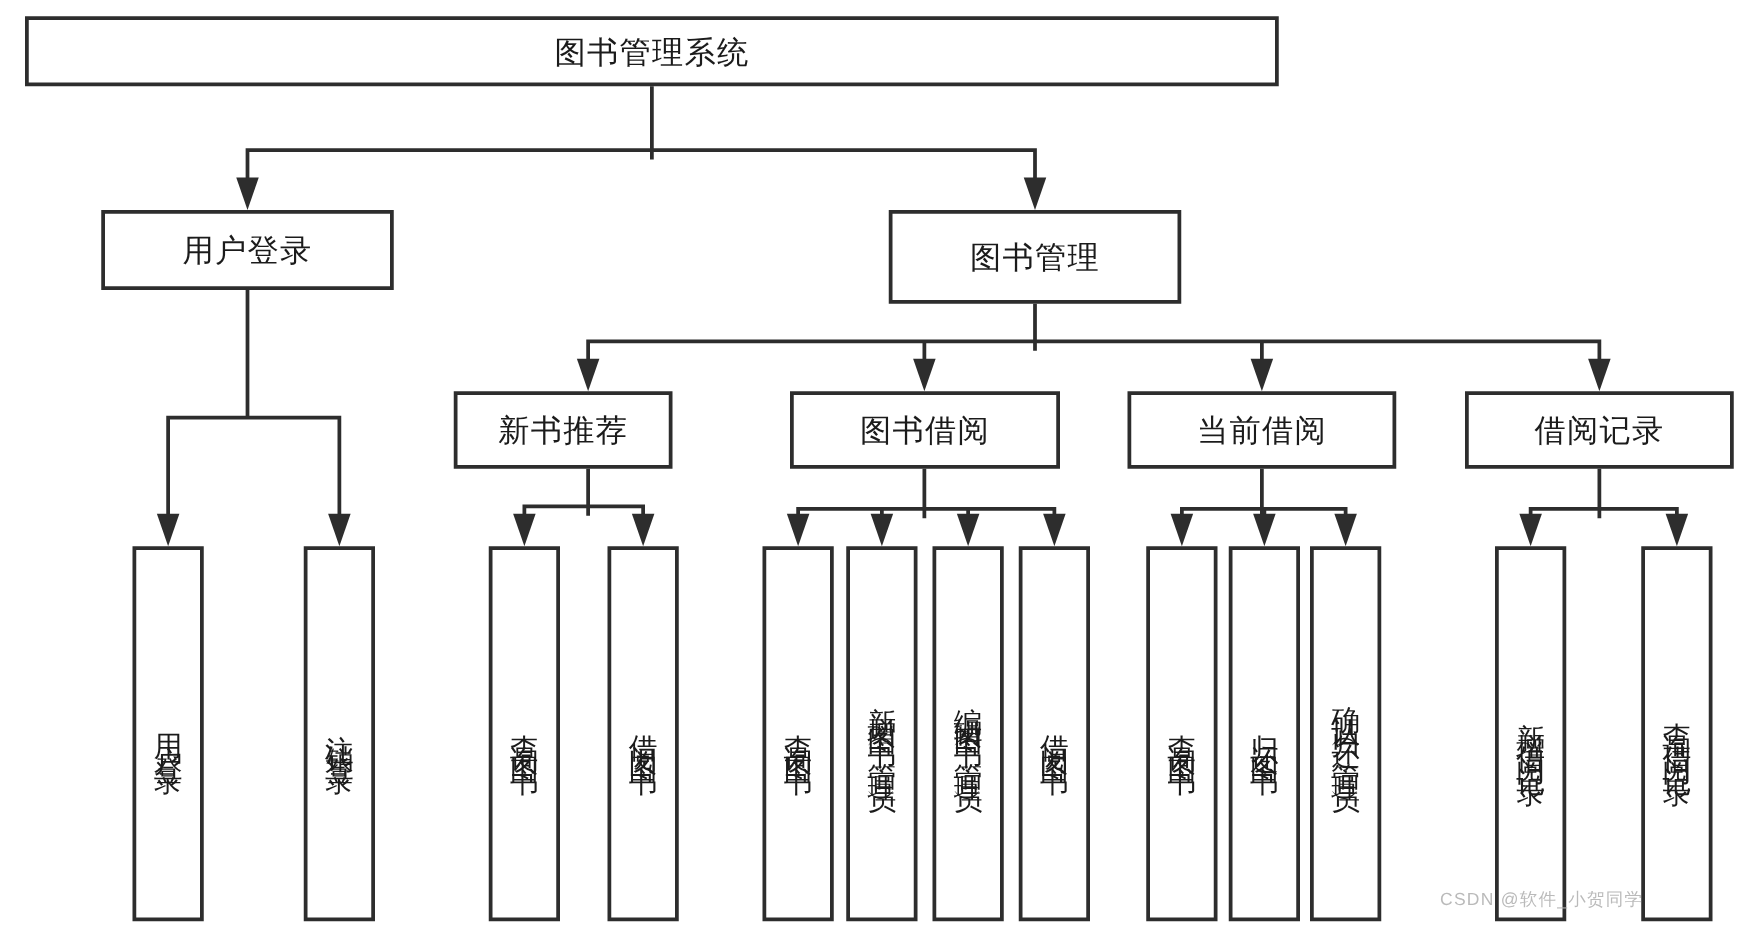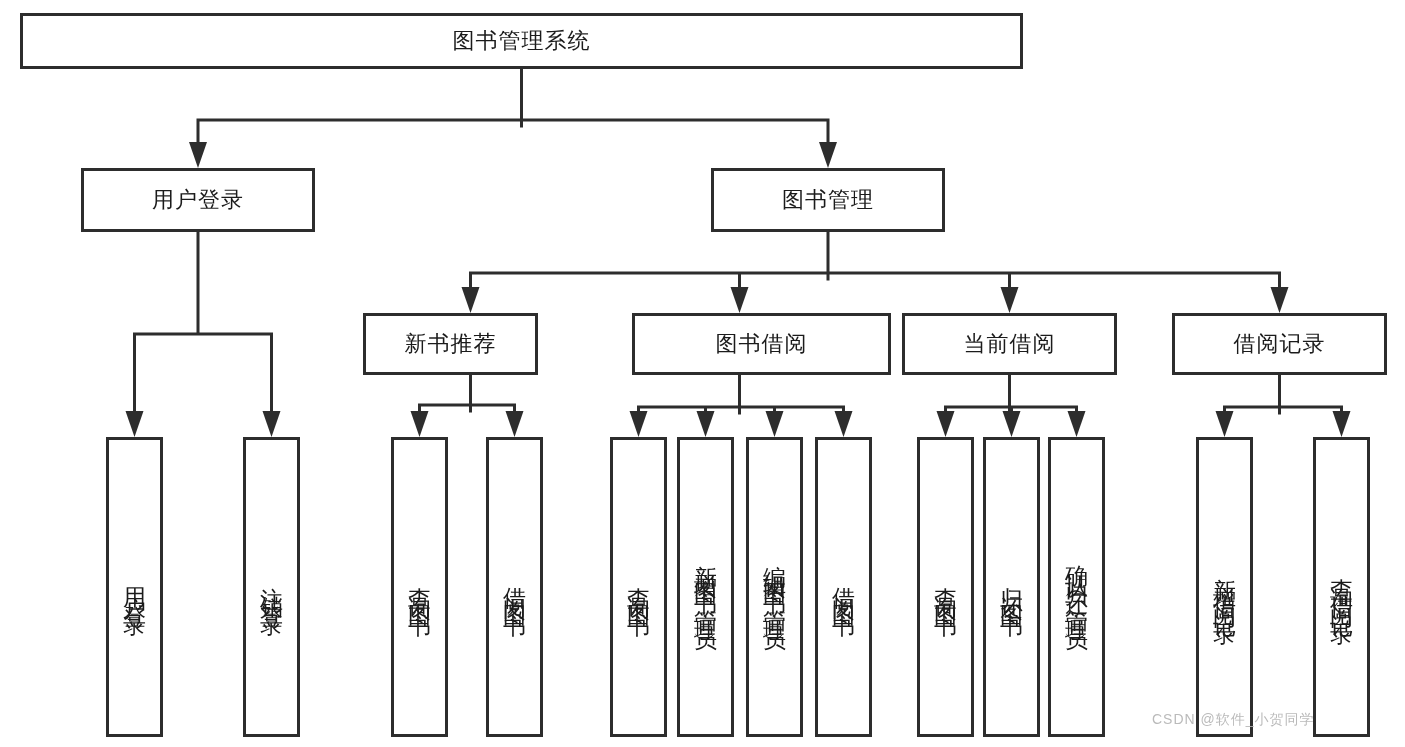--- a/index.html
+++ b/index.html
@@ -29,21 +29,21 @@
     position: absolute;
     box-sizing: border-box;
     border: 3px solid #2d2d2d;
     background: #ffffff;
     display: flex;
     align-items: center;
     justify-content: center;
     z-index: 2;
   }
   .box span {
-    font-size: 22px;
+    font-size: 25px;
     letter-spacing: 1px;
     color: #1b1b1b;
     white-space: nowrap;
   }
   .leaf span {
     writing-mode: vertical-rl;
     text-orientation: mixed;
     font-size: 23px;
     letter-spacing: 9px;
     white-space: normal;
@@ -116,28 +116,28 @@
     </g>
   </svg>
 
   <div class="box root" style="left:20px; top:13px; width:1003px; height:56px;">
     <span>图书管理系统</span>
   </div>
 
   <div class="box" style="left:81px; top:168px; width:234px; height:64px;">
     <span>用户登录</span>
   </div>
-  <div class="box" style="left:711px; top:168px; width:234px; height:64px;">
+  <div class="box" style="left:711px; top:168px; width:234px; height:75px;">
     <span>图书管理</span>
   </div>
 
   <div class="box" style="left:363px; top:313px; width:175px; height:62px;">
     <span>新书推荐</span>
   </div>
-  <div class="box" style="left:632px; top:313px; width:259px; height:62px;">
+  <div class="box" style="left:632px; top:313px; width:216px; height:62px;">
     <span>图书借阅</span>
   </div>
   <div class="box" style="left:902px; top:313px; width:215px; height:62px;font-family:Liberation Serif, serif;">
     <span>当前借阅</span>
   </div>
   <div class="box" style="left:1172px; top:313px; width:215px; height:62px;">
     <span>借阅记录</span>
   </div>
 
   <div class="box leaf" style="left:106px; top:437px; width:57px; height:300px;">

